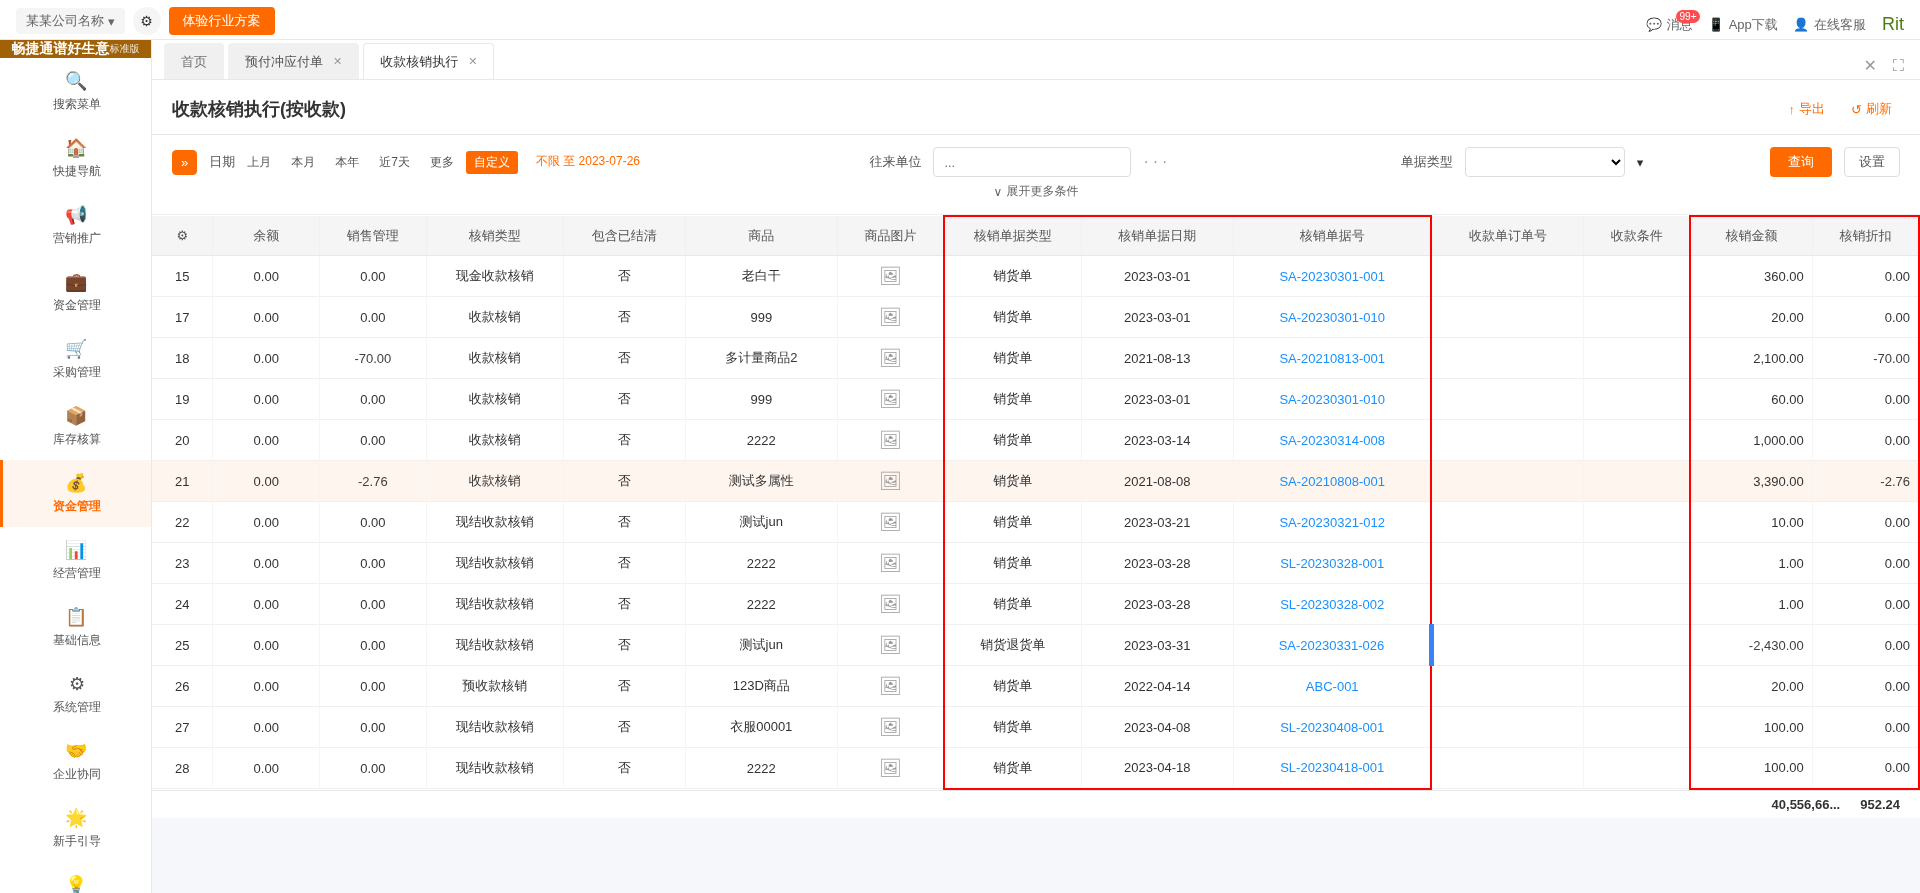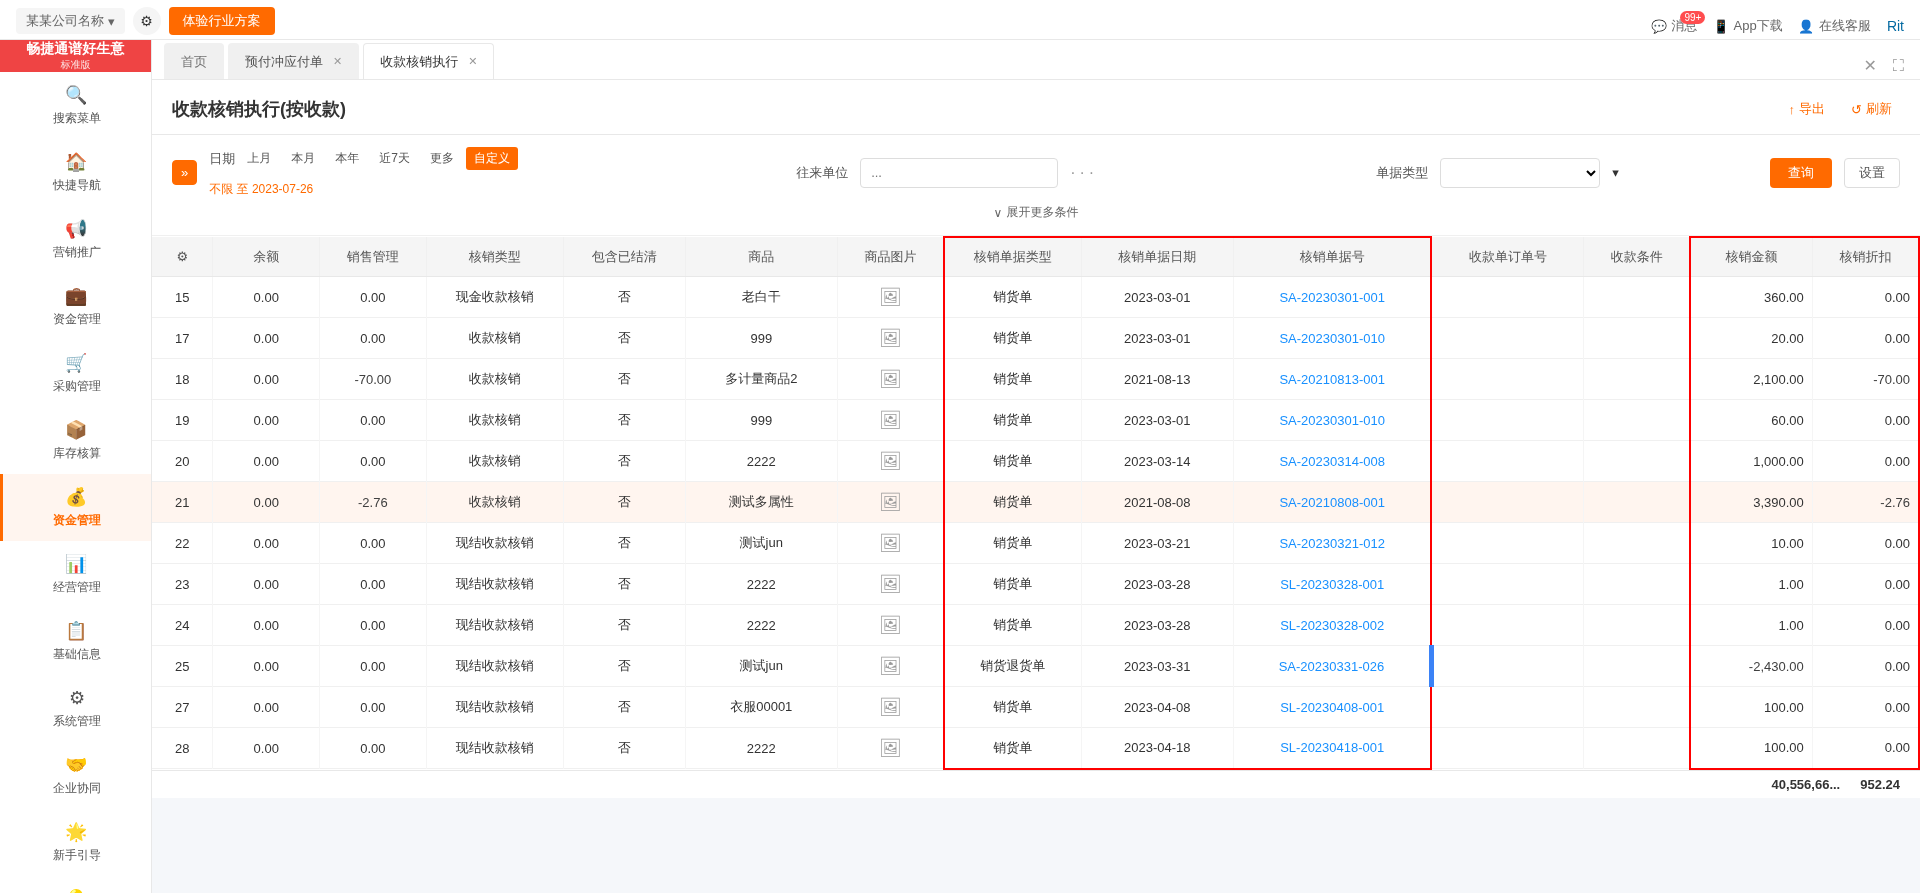--- a/index.html
+++ b/index.html
@@ -36,22 +36,22 @@
 
     
     .main-layout { display: flex; height: calc(893px - 40px); }
 
     
     .sidebar {
       width: 152px; background: #fff; border-right: 1px solid #e8e8e8;
       display: flex; flex-direction: column; flex-shrink: 0;
     }
     .sidebar-logo {
-      height: 60px; background: #ef4444; display: flex; align-items: center;
-      justify-content: center; flex-direction: column; color: #fff;
+      height: 60px; background: #a16207; display: flex; align-items: center;
+      justify-content: center; flex-direction: row; color: #fff;
     }
     .sidebar-logo-text { font-size: 14px; font-weight: bold; }
     .sidebar-logo-sub { font-size: 10px; opacity: 0.85; }
     .sidebar-item {
       display: flex; flex-direction: column; align-items: center;
       padding: 12px 0; cursor: pointer; color: #555; font-size: 12px;
       border-left: 3px solid transparent; gap: 4px;
     }
     .sidebar-item.active { background: #fff5ef; color: #ff6a00; border-left-color: #ff6a00; font-weight: bold; }
     .sidebar-icon { font-size: 18px; }
@@ -167,23 +167,23 @@
     .table-container::-webkit-scrollbar-track { background: #f0f0f0; }
     .table-container::-webkit-scrollbar-thumb { background: #ccc; border-radius: 4px; }
     .table-wrapper { position: relative; }
 
     
     .table-bottom { background: #fff; border-top: 1px solid #e8e8e8; padding: 6px 20px; display: flex; justify-content: flex-end; align-items: center; gap: 20px; }
     .total-label { font-size: 13px; color: #555; }
     .total-value { font-size: 13px; font-weight: bold; color: #333; }
 
     
-    .user-info { font-size: 14px; color: #0369a1; display: flex; align-items: center; gap: 4px; }
-
-    .filter-col { display: flex; flex-direction: column; gap: 9px; }
+    .user-info { font-size: 18px; color: #4d7c0f; display: flex; align-items: center; gap: 4px; }
+
+    .filter-col { display: flex; gap: 18px; }
   </style>
 </head>
 <body>
 
 <div class="top-bar">
   <div class="top-bar-left">
     <div class="company-selector">
       <span>某某公司名称</span>
       <span>▾</span>
     </div>
@@ -533,20 +533,36 @@
     <td style="color:#999;font-size:18px;">🖼</td>
     <td style="border-left:2px solid red;">销货退货单</td>
     <td>2023-03-31</td>
     <td style="border-right:5px solid #3b82f6;"><span class="td-link">SA-20230331-026</span></td>
     <td></td>
     <td></td>
     <td class="td-num td-red" style="border-left:2px solid red;">-2,430.00</td>
     <td class="td-num " style="border-right:2px solid red;">0.00</td>
   </tr>
                 <tr>
+    <td>26</td>
+    <td>0.00</td>
+    <td class="">0.00</td>
+    <td>预收款核销</td>
+    <td>否</td>
+    <td>123D商品</td>
+    <td style="color:#999;font-size:18px;">🖼</td>
+    <td style="border-left:2px solid red;">销货单</td>
+    <td>2022-04-14</td>
+    <td style="border-right:2px solid red;"><span class="td-link">ABC-001</span></td>
+    <td></td>
+    <td></td>
+    <td class="td-num " style="border-left:2px solid red;">20.00</td>
+    <td class="td-num " style="border-right:2px solid red;">0.00</td>
+  </tr>
+                <tr>
     <td>27</td>
     <td>0.00</td>
     <td class="">0.00</td>
     <td>现结收款核销</td>
     <td>否</td>
     <td>衣服00001</td>
     <td style="color:#999;font-size:18px;">🖼</td>
     <td style="border-left:2px solid red;">销货单</td>
     <td>2023-04-08</td>
     <td style="border-right:2px solid red;"><span class="td-link">SL-20230408-001</span></td>

